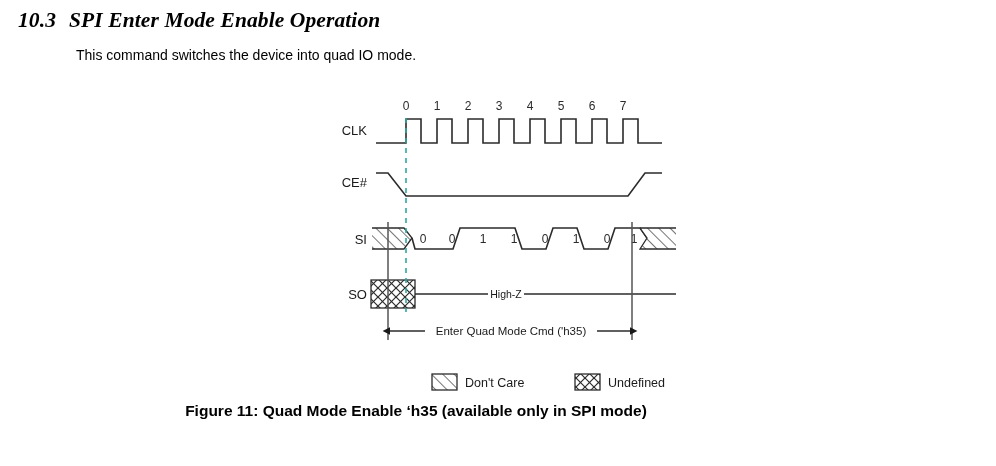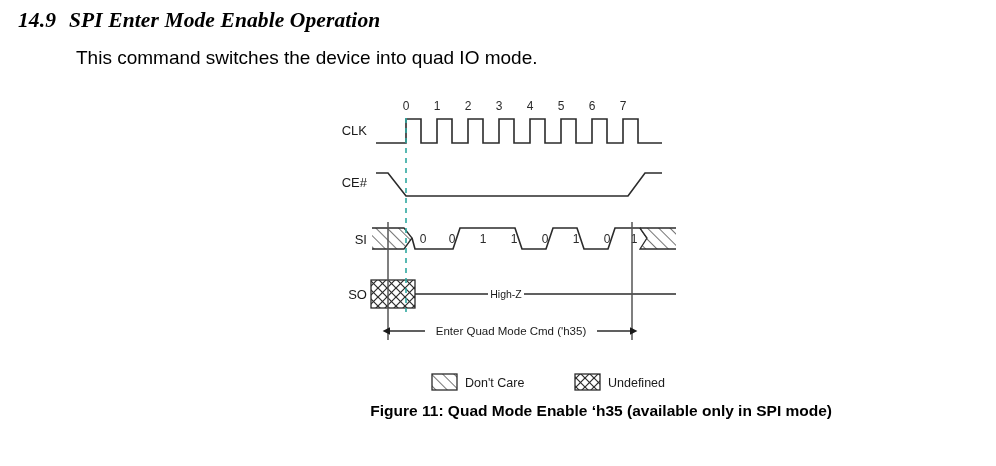--- a/index.html
+++ b/index.html
@@ -31,21 +31,21 @@
   .section-heading .sec-num {
     margin-right: 13px;
   }
 
   
   .body-text {
     position: absolute;
     left: 76px;
     top: 47px;
     font-family: "Liberation Sans", sans-serif;
-    font-size: 19px;
+    font-size: 14px;
     white-space: nowrap;
   }
 
   
   .figure {
     position: absolute;
     left: 0;
     top: 0;
     width: 996px;
     height: 466px;
@@ -54,21 +54,21 @@
   .figure svg {
     display: block;
   }
 
   
   .figure-caption {
     position: absolute;
     left: 0;
     top: 402px;
     width: 832px;
-    text-align: right;
+    text-align: center;
     font-family: "Liberation Sans", sans-serif;
     font-weight: bold;
     font-size: 15.5px;
     white-space: nowrap;
   }
 
   
   text {
     font-family: "Liberation Sans", sans-serif;
     fill: #1a1a1a;
@@ -120,21 +120,21 @@
   }
   .hatchbox {
     stroke: #2b2b2b;
     stroke-width: 1.3;
   }
 </style>
 </head>
 <body>
 
 <div class="section-heading">
-  <span class="sec-num">14.9</span><span>SPI Enter Mode Enable Operation</span>
+  <span class="sec-num">10.3</span><span>SPI Enter Mode Enable Operation</span>
 </div>
 
 <div class="body-text">This command switches the device into quad IO mode.</div>
 
 <div class="figure">
 <svg width="996" height="400" viewBox="0 0 996 400" xmlns="http://www.w3.org/2000/svg">
   <defs>
     <pattern id="diagHatch" width="8" height="8" patternUnits="userSpaceOnUse" patternTransform="rotate(-45)">
       <rect width="8" height="8" fill="#ffffff"></rect>
       <line x1="0" y1="0" x2="0" y2="8" stroke="#2b2b2b" stroke-width="1.3"></line>

